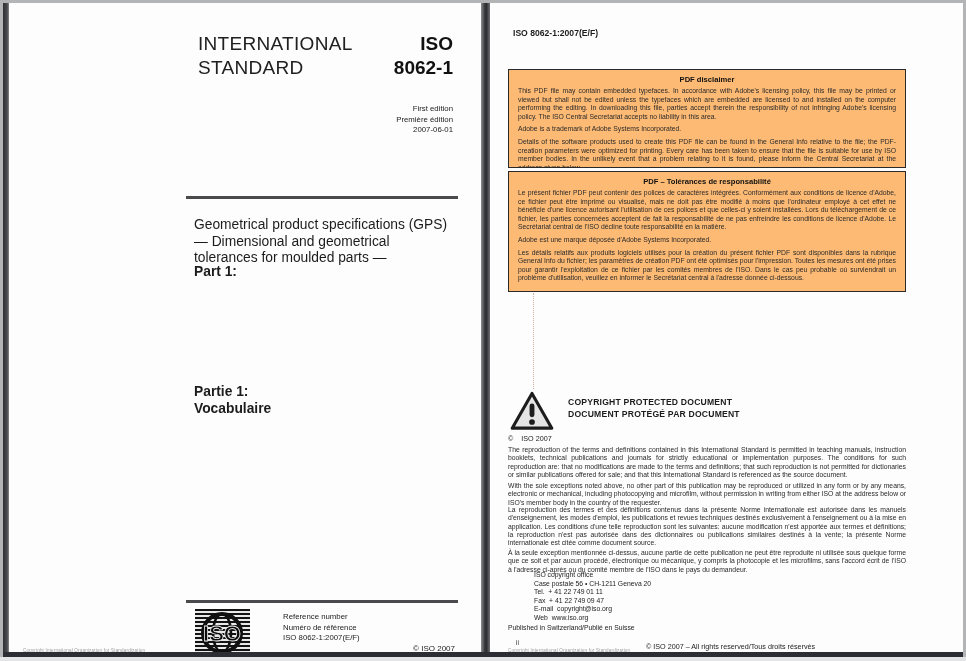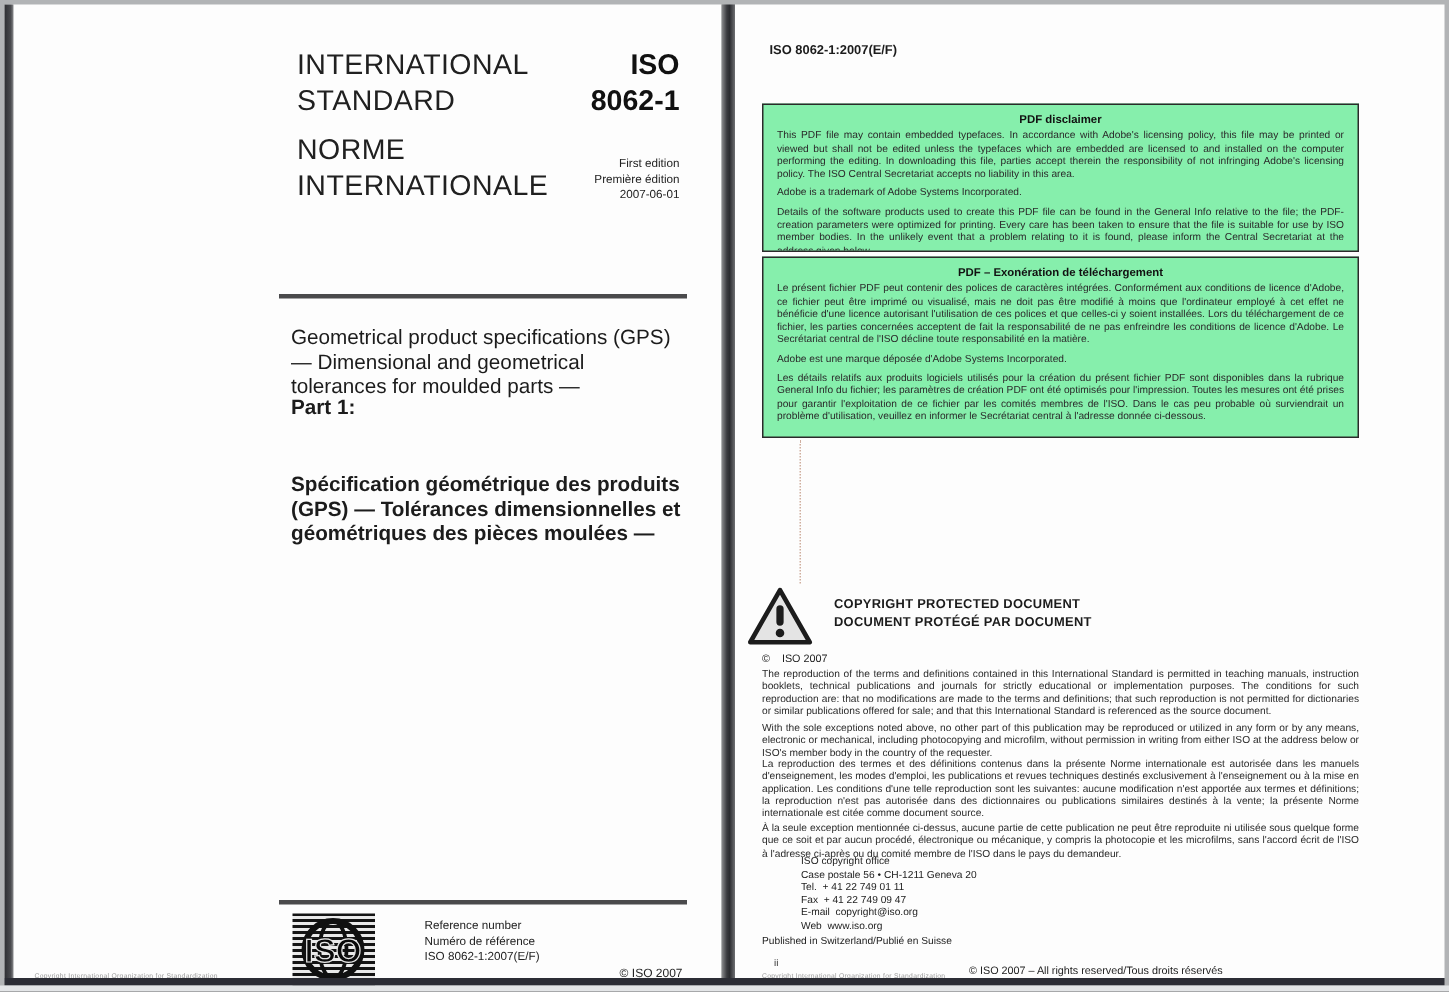--- a/index.html
+++ b/index.html
@@ -45,28 +45,28 @@
   .ref-block { position:absolute; left:280px; top:609px; width:172px; text-align:left;
                font-size:7.8px; line-height:10.5px; color:#222; }
   .copy-left { position:absolute; left:280px; top:641px; width:172px; text-align:right;
                font-size:8px; color:#222; }
   .scan-mark { position:absolute; font-size:4.5px; color:#9a9a9a; letter-spacing:.2px; }
   .scan-mark-left { left:20px; top:645px; }
 
   
   .rp-header { position:absolute; left:23px; top:25px; font-size:8.6px; font-weight:bold; }
   .legal-box { position:absolute; left:18px; width:398px; border:1px solid #2a2a2a;
-               padding:4px 9px 12px 9px; overflow:hidden; background:#86efac; }
+               padding:4px 9px 12px 9px; overflow:hidden; background:#fdba74; }
   .box-en { top:66px;  height:99px;  }
   .box-fr { top:168px; height:121px; }
   .legal-box h3 { font-size:7.6px; text-align:center; margin:1px 0 3px 0; color:#111; }
   .legal-box p  { font-size:6.8px; line-height:8.6px; text-align:justify; margin-bottom:4px; color:#2a2a2a; }
   .fold-line { position:absolute; left:43px; top:290px; height:96px; border-left:1px dotted #cfae9e; }
 
-  .warning-row { position:absolute; left:8px; top:388px; display:flex; }
+  .warning-row { position:absolute; left:20px; top:388px; display:flex; }
   .warning-icon { width:44px; height:40px; }
   .warning-titles { margin-left:14px; padding-top:6px; font-size:8.6px; font-weight:bold;
                     line-height:11.5px; letter-spacing:.2px; }
 
   .rp-par { position:absolute; left:18px; width:398px; font-size:6.8px; line-height:8.3px;
             text-align:justify; color:#2a2a2a; }
   .copy-line { position:absolute; left:18px; top:431px; font-size:7.2px; white-space:pre; }
   .p-en1 { top:443px; } .p-en2 { top:479px; }
   .p-fr1 { top:503px; } .p-fr2 { top:546px; }
   .addr { position:absolute; left:44px; top:568px; font-size:6.8px; line-height:8.5px; }
@@ -83,34 +83,35 @@
 
 <div class="frame">
 
   <div class="page page-left">
     <div class="spine-left"></div>
 
     <div class="std-label std-en pre">INTERNATIONAL
 STANDARD</div>
     <div class="std-num pre">ISO
 8062-1</div>
-    <div class="std-label std-fr pre">NORME
-INTERNATIONALE</div>
     <div class="edition pre">First edition
 Première édition
 2007-06-01</div>
 
     <div class="rule rule-top"></div>
 
     <div class="title-block title-en">Geometrical product specifications (GPS) — Dimensional and geometrical tolerances for moulded parts —</div>
     <div class="title-block part-en">
       <div class="part-label">Part 1:</div>
     </div>
 
-    <div class="title-block title-fr">Spécification géométrique des produits (GPS) — Tolérances dimensionnelles et géométriques des pièces moulées —</div>
+    <div class="title-block part-fr">
+      <div class="part-label">Partie 1:</div>
+      <div class="part-name">Vocabulaire</div>
+    </div>
 
     <div class="rule rule-bottom"></div>
 
     <div class="iso-logo">
       <svg width="55" height="48" viewBox="0 0 55 48" aria-hidden="true">
         <circle cx="27" cy="24" r="19" fill="none" stroke="#101010" stroke-width="4"></circle>
         <ellipse cx="27" cy="24" rx="9" ry="19" fill="none" stroke="#101010" stroke-width="2.5"></ellipse>
         <text x="27" y="32" text-anchor="middle" font-family="Liberation Sans, sans-serif" font-size="22" font-weight="bold" fill="#0a0a0a" stroke="#e9e9e9" stroke-width="0.8">ISO</text>
       </svg>
     </div>
@@ -129,21 +130,21 @@
     <div class="rp-header">ISO 8062-1:2007(E/F)</div>
 
     <div class="legal-box box-en">
       <h3>PDF disclaimer</h3>
       <p>This PDF file may contain embedded typefaces. In accordance with Adobe's licensing policy, this file may be printed or viewed but shall not be edited unless the typefaces which are embedded are licensed to and installed on the computer performing the editing. In downloading this file, parties accept therein the responsibility of not infringing Adobe's licensing policy. The ISO Central Secretariat accepts no liability in this area.</p>
       <p>Adobe is a trademark of Adobe Systems Incorporated.</p>
       <p>Details of the software products used to create this PDF file can be found in the General Info relative to the file; the PDF-creation parameters were optimized for printing. Every care has been taken to ensure that the file is suitable for use by ISO member bodies. In the unlikely event that a problem relating to it is found, please inform the Central Secretariat at the address given below.</p>
     </div>
 
     <div class="legal-box box-fr">
-      <h3>PDF – Exonération de téléchargement</h3>
+      <h3>PDF – Tolérances de responsabilité</h3>
       <p>Le présent fichier PDF peut contenir des polices de caractères intégrées. Conformément aux conditions de licence d'Adobe, ce fichier peut être imprimé ou visualisé, mais ne doit pas être modifié à moins que l'ordinateur employé à cet effet ne bénéficie d'une licence autorisant l'utilisation de ces polices et que celles-ci y soient installées. Lors du téléchargement de ce fichier, les parties concernées acceptent de fait la responsabilité de ne pas enfreindre les conditions de licence d'Adobe. Le Secrétariat central de l'ISO décline toute responsabilité en la matière.</p>
       <p>Adobe est une marque déposée d'Adobe Systems Incorporated.</p>
       <p>Les détails relatifs aux produits logiciels utilisés pour la création du présent fichier PDF sont disponibles dans la rubrique General Info du fichier; les paramètres de création PDF ont été optimisés pour l'impression. Toutes les mesures ont été prises pour garantir l'exploitation de ce fichier par les comités membres de l'ISO. Dans le cas peu probable où surviendrait un problème d'utilisation, veuillez en informer le Secrétariat central à l'adresse donnée ci-dessous.</p>
     </div>
 
     <div class="fold-line"></div>
 
     <div class="warning-row">
       <svg class="warning-icon" viewBox="0 0 100 90" aria-hidden="true">
         <path d="M50 5 L95 84 L5 84 Z" fill="#e4e4e4" stroke="#1c1c1c" stroke-width="7" stroke-linejoin="round"></path>

